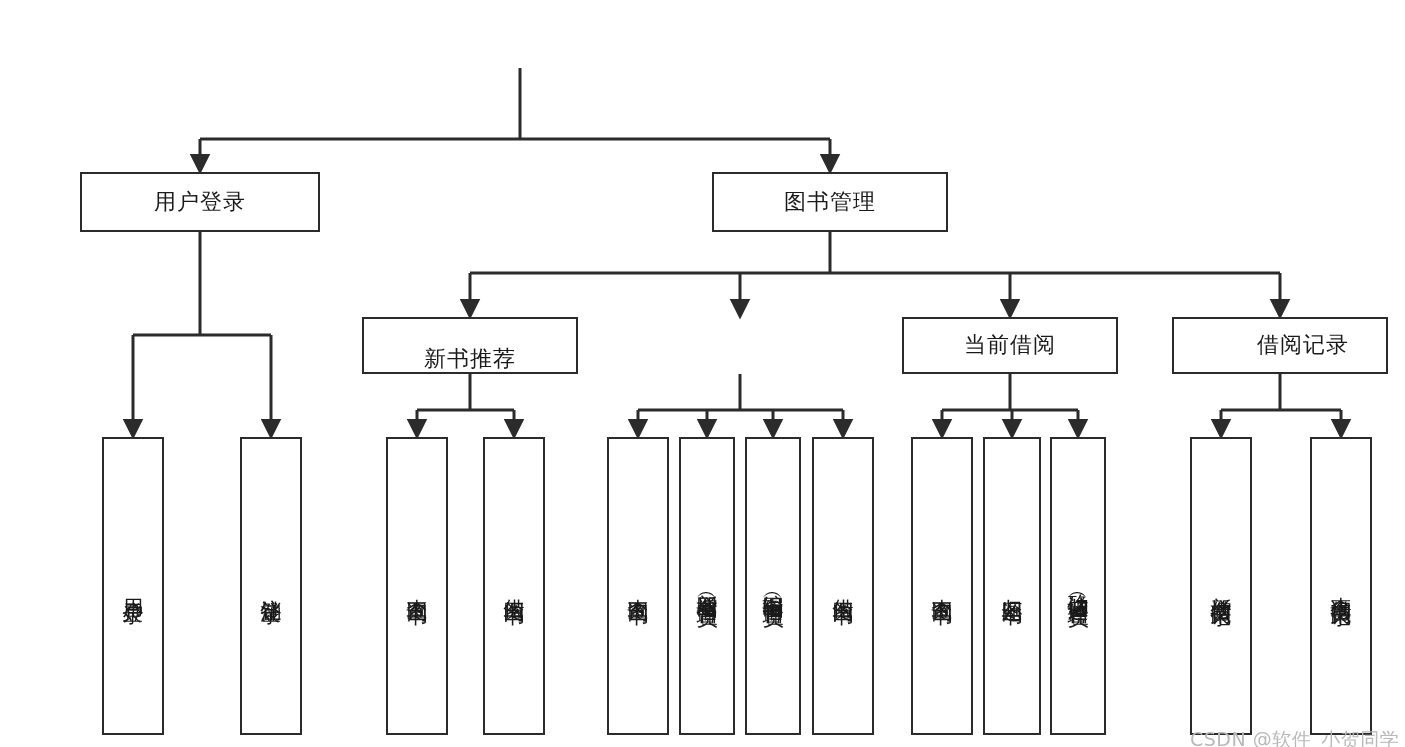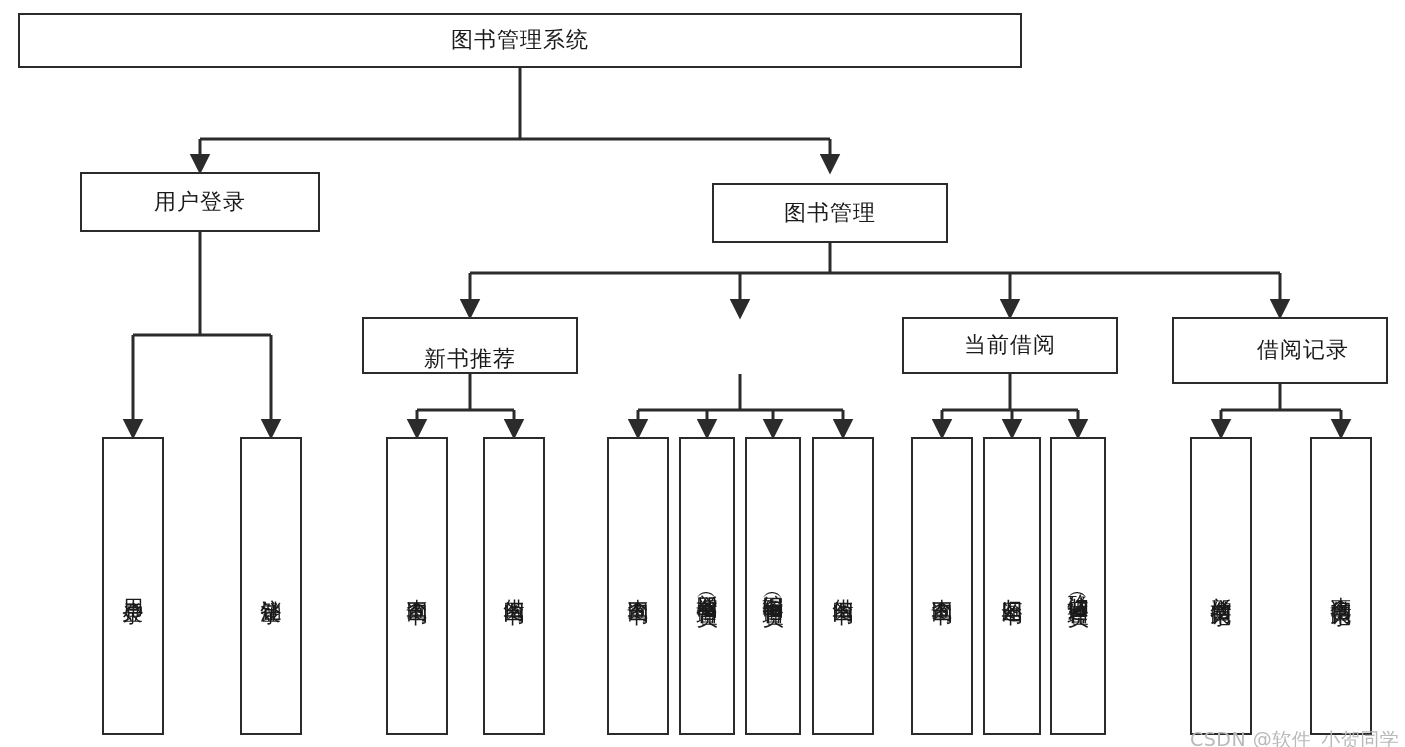--- a/index.html
+++ b/index.html
@@ -117,38 +117,35 @@
       <path d="M 1012 410 L 1012 429" marker-end="url(#arrow)"></path>
       <path d="M 1078 410 L 1078 429" marker-end="url(#arrow)"></path>
 
       <path d="M 1280 374 L 1280 410"></path>
       <path d="M 1221 410 L 1341 410"></path>
       <path d="M 1221 410 L 1221 429" marker-end="url(#arrow)"></path>
       <path d="M 1341 410 L 1341 429" marker-end="url(#arrow)"></path>
     </g>
   </svg>
 
-  <div class="node node-h" style="left:18px; top:13px; width:1004px; height:55px;">
-    <span>图书管理系统</span>
-  </div>
 
   <div class="node node-h" style="left:80px; top:172px; width:240px; height:60px;">
     <span>用户登录</span>
   </div>
-  <div class="node node-h" style="left:712px; top:172px; width:236px; height:60px;margin-top:11px;">
+  <div class="node node-h" style="left:712px; top:172px; width:236px; height:60px;">
     <span>图书管理</span>
   </div>
 
   <div class="node node-h" style="left:362px; top:317px; width:216px; height:57px;align-items:flex-end;">
     <span>新书推荐</span>
   </div>
   <div class="node node-h" style="left:902px; top:317px; width:216px; height:57px;">
     <span>当前借阅</span>
   </div>
-  <div class="node node-h" style="left:1172px; top:317px; width:216px; height:67px;padding-left:46px;">
+  <div class="node node-h" style="left:1172px; top:317px; width:216px; height:57px;padding-left:46px;">
     <span>借阅记录</span>
   </div>
 
   <div class="node node-v" style="left:102px; top:437px; width:62px; height:298px;">
     <span class="vtext">用户登录</span>
   </div>
   <div class="node node-v" style="left:240px; top:437px; width:62px; height:298px;">
     <span class="vtext">注销登录</span>
   </div>
 

